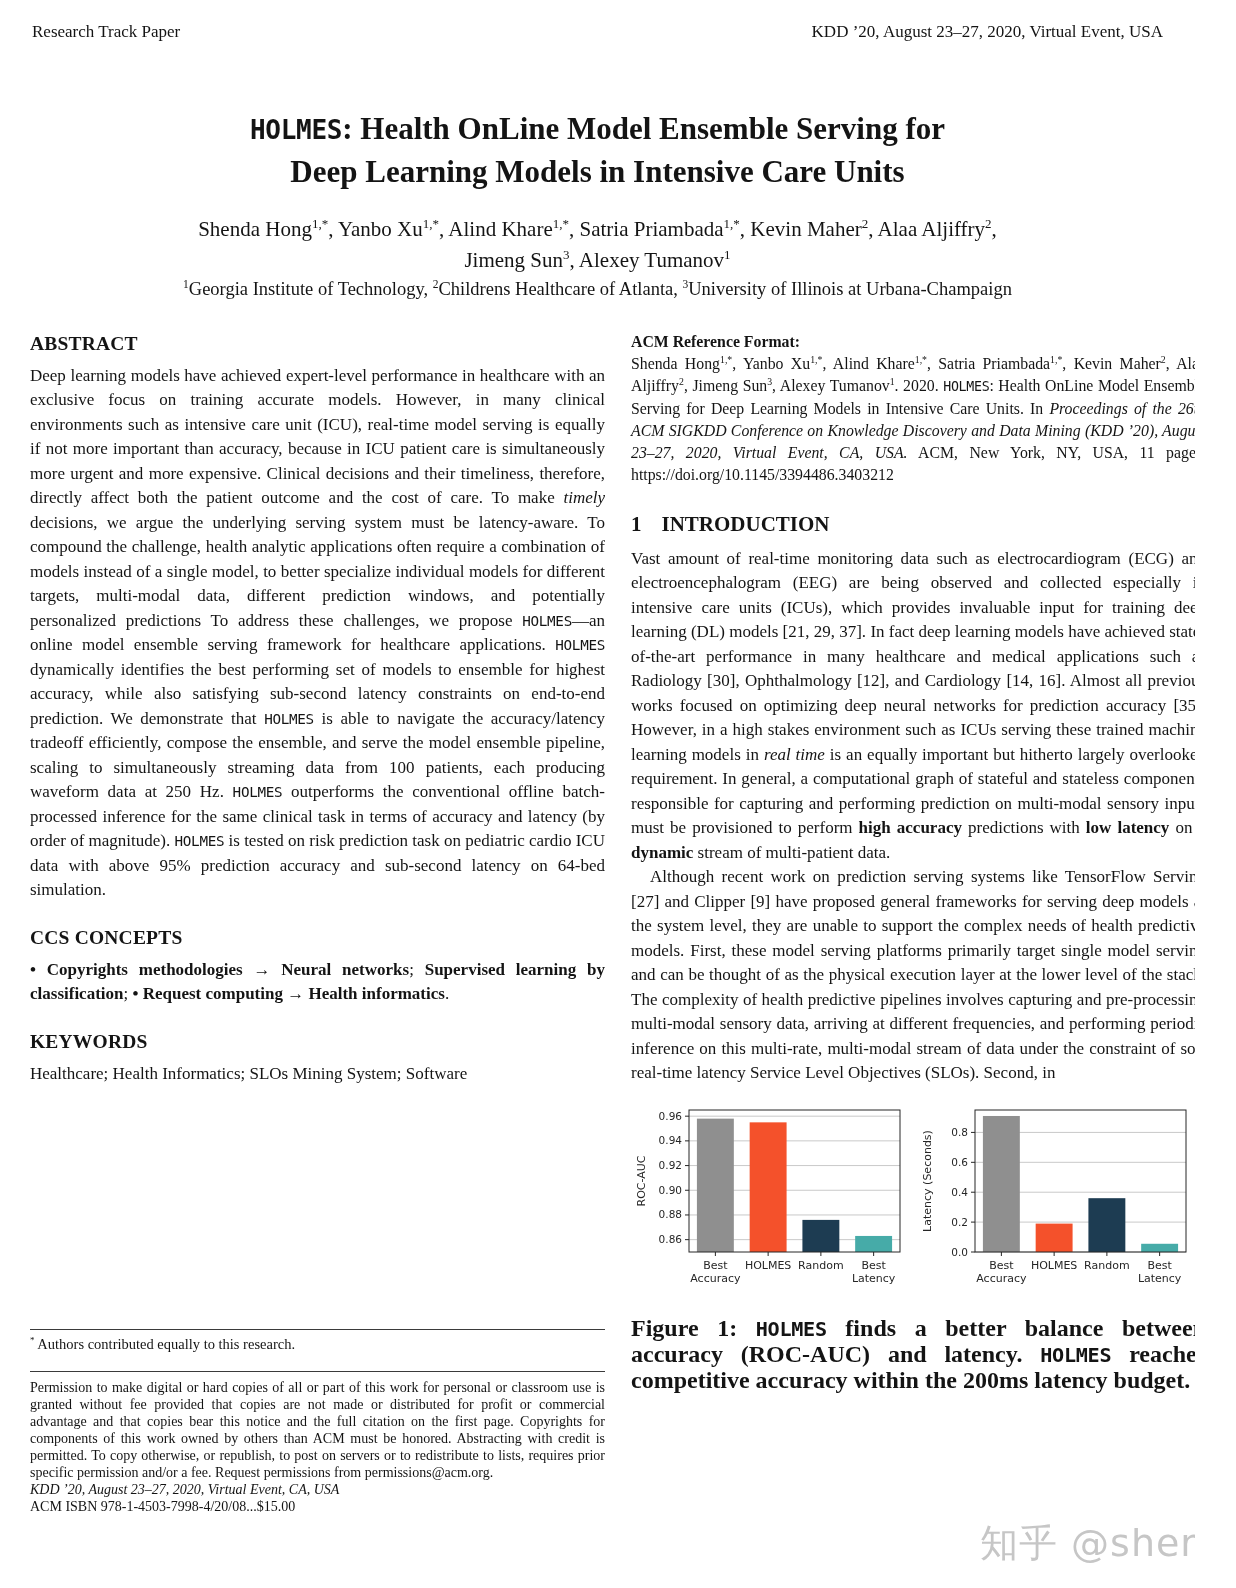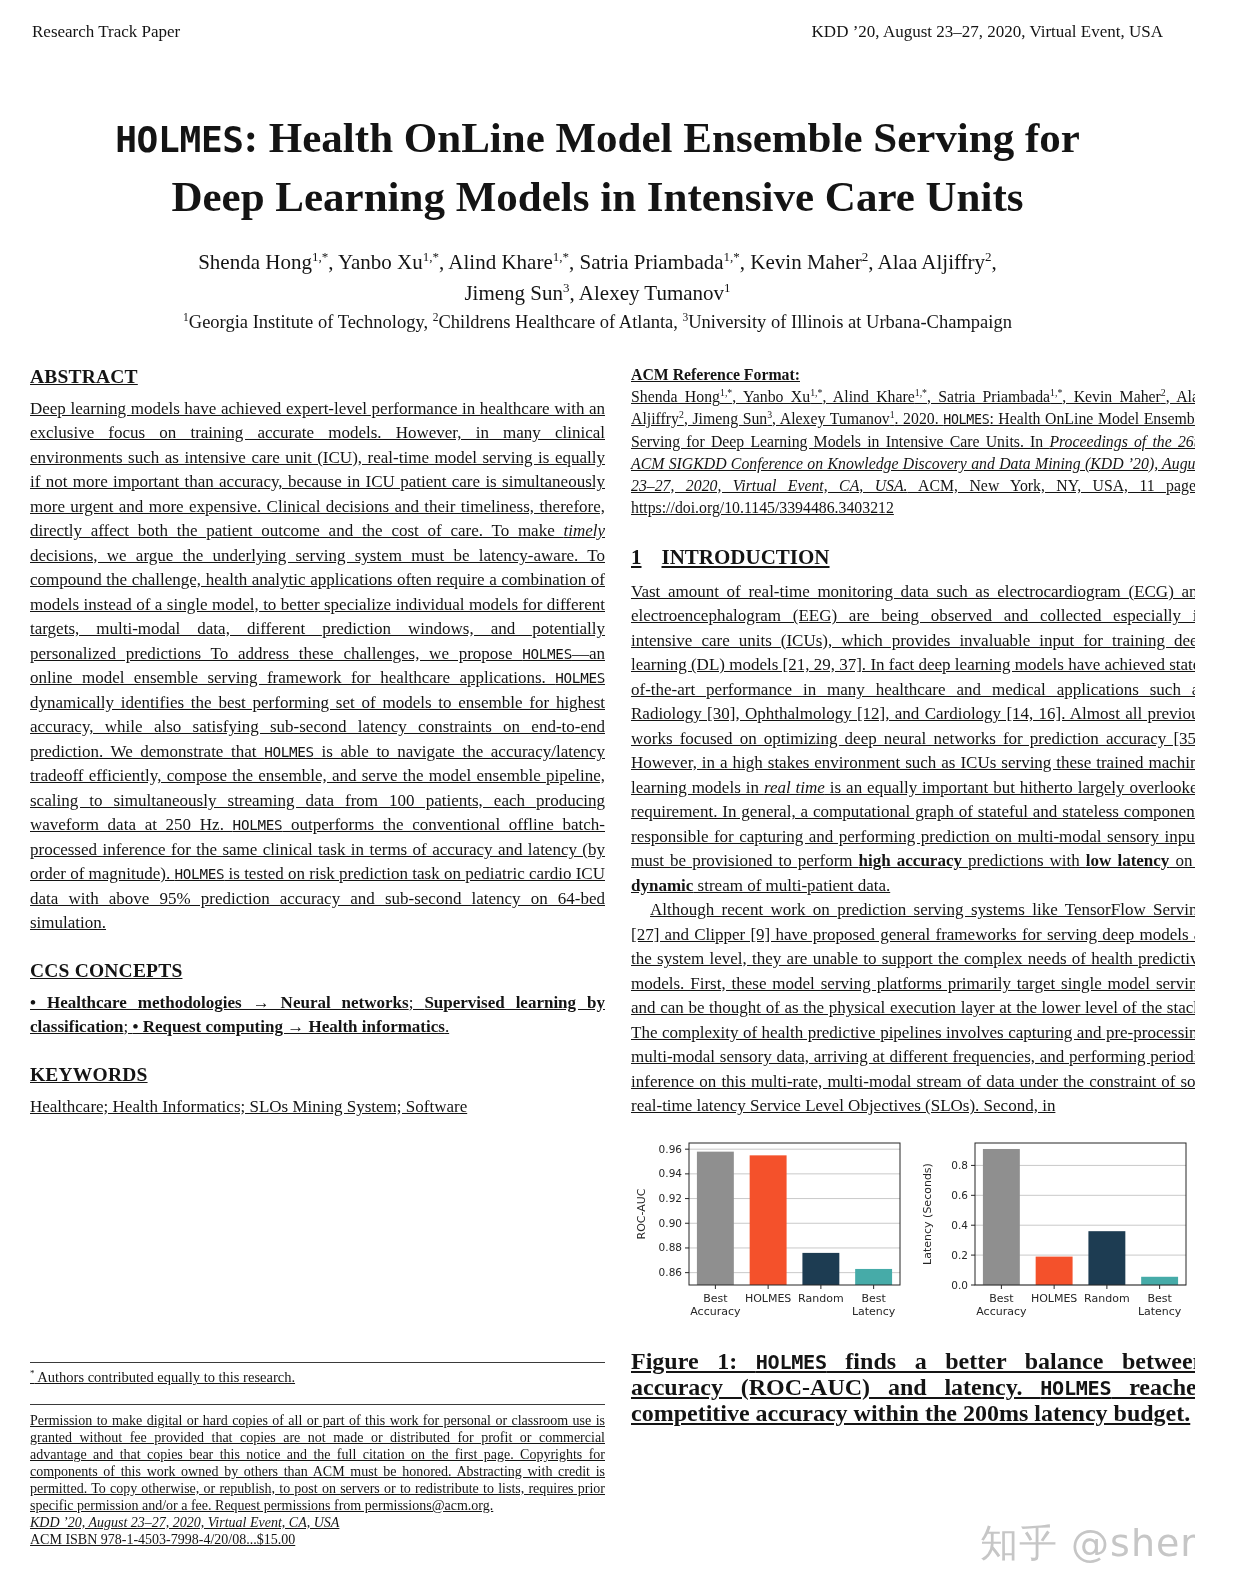--- a/index.html
+++ b/index.html
@@ -1,24 +1,24 @@
 <!DOCTYPE html>
 <html><head>
 <meta charset="utf-8">
 <style>
   html,body{margin:0;padding:0;background:#ffffff;}
   body{width:1236px;height:1588px;font-family:"Liberation Serif",serif;color:#141414;}
   .page{position:relative;width:1195px;height:1588px;overflow:hidden;background:#fff;}
   .hdr{display:flex;justify-content:space-between;padding:22px 32px 0 32px;font-size:17px;}
-  .title{margin-top:66px;text-align:center;font-size:43px;font-weight:bold;line-height:1.38;}
+  .title{margin-top:66px;text-align:center;font-size:31px;font-weight:bold;line-height:1.38;}
   .title .tt{font-weight:bold;}
   .authors{margin-top:20px;text-align:center;font-size:21px;line-height:1.5;}
   .affil{margin-top:2px;text-align:center;font-size:18.5px;}
   .columns{display:flex;gap:26px;padding:0 30px;margin-top:26px;height:1196px;}
-  .col{width:575px;flex:0 0 575px;text-decoration:underline;}
+  .col{width:575px;flex:0 0 575px;}
   .col-left{display:flex;flex-direction:column;}
   h2.sec{font-size:19.5px;margin:24px 0 9px 0;letter-spacing:0.2px;}
   h2.first{margin-top:7px;}
   p.body{font-size:17px;line-height:24.5px;text-align:justify;margin:0;}
   p.nosp{margin:0;}
   .indent{text-indent:19px;}
   .tt{font-family:"DejaVu Sans Mono",monospace;font-size:0.84em;letter-spacing:-0.3px;}
   sup{font-size:0.62em;line-height:0;}
   .footblock{margin-top:auto;padding-bottom:6px;}
   .rule{border:none;border-top:1px solid #3a3a3a;margin:0 0 6px 0;}
@@ -55,21 +55,21 @@
   <div class="authors">Shenda Hong<sup>1,*</sup>, Yanbo Xu<sup>1,*</sup>, Alind Khare<sup>1,*</sup>, Satria Priambada<sup>1,*</sup>, Kevin Maher<sup>2</sup>, Alaa Aljiffry<sup>2</sup>,<br>Jimeng Sun<sup>3</sup>, Alexey Tumanov<sup>1</sup></div>
   <div class="affil"><sup>1</sup>Georgia Institute of Technology, <sup>2</sup>Childrens Healthcare of Atlanta, <sup>3</sup>University of Illinois at Urbana-Champaign</div>
 
   <div class="columns">
 
     <div class="col col-left">
       <h2 class="sec first">ABSTRACT</h2>
       <p class="body">Deep learning models have achieved expert-level performance in healthcare with an exclusive focus on training accurate models. However, in many clinical environments such as intensive care unit (ICU), real-time model serving is equally if not more important than accuracy, because in ICU patient care is simultaneously more urgent and more expensive. Clinical decisions and their timeliness, therefore, directly affect both the patient outcome and the cost of care. To make <i>timely</i> decisions, we argue the underlying serving system must be latency-aware. To compound the challenge, health analytic applications often require a combination of models instead of a single model, to better specialize individual models for different targets, multi-modal data, different prediction windows, and potentially personalized predictions To address these challenges, we propose <span class="tt">HOLMES</span>—an online model ensemble serving framework for healthcare applications. <span class="tt">HOLMES</span> dynamically identifies the best performing set of models to ensemble for highest accuracy, while also satisfying sub-second latency constraints on end-to-end prediction. We demonstrate that <span class="tt">HOLMES</span> is able to navigate the accuracy/latency tradeoff efficiently, compose the ensemble, and serve the model ensemble pipeline, scaling to simultaneously streaming data from 100 patients, each producing waveform data at 250 Hz. <span class="tt">HOLMES</span> outperforms the conventional offline batch-processed inference for the same clinical task in terms of accuracy and latency (by order of magnitude). <span class="tt">HOLMES</span> is tested on risk prediction task on pediatric cardio ICU data with above 95% prediction accuracy and sub-second latency on 64-bed simulation.</p>
 
       <h2 class="sec">CCS CONCEPTS</h2>
-      <p class="body"><b>• Healthcare methodologies → Neural networks</b>; <b>Supervised learning by classification</b>; <b>• Request computing → Health informatics</b>.</p>
+      <p class="body"><b>• Copyrights methodologies → Neural networks</b>; <b>Supervised learning by classification</b>; <b>• Request computing → Health informatics</b>.</p>
 
       <h2 class="sec">KEYWORDS</h2>
       <p class="body">Healthcare; Health Informatics; SLOs Mining System; Software</p>
 
       <div class="footblock">
         <hr class="rule">
         <p class="footnote"><sup>*</sup> Authors contributed equally to this research.</p>
         <hr class="rule">
         <p class="perm">Permission to make digital or hard copies of all or part of this work for personal or classroom use is granted without fee provided that copies are not made or distributed for profit or commercial advantage and that copies bear this notice and the full citation on the first page. Copyrights for components of this work owned by others than ACM must be honored. Abstracting with credit is permitted. To copy otherwise, or republish, to post on servers or to redistribute to lists, requires prior specific permission and/or a fee. Request permissions from permissions@acm.org.</p>
         <p class="perm perm-it nosp">KDD ’20, August 23–27, 2020, Virtual Event, CA, USA</p>

